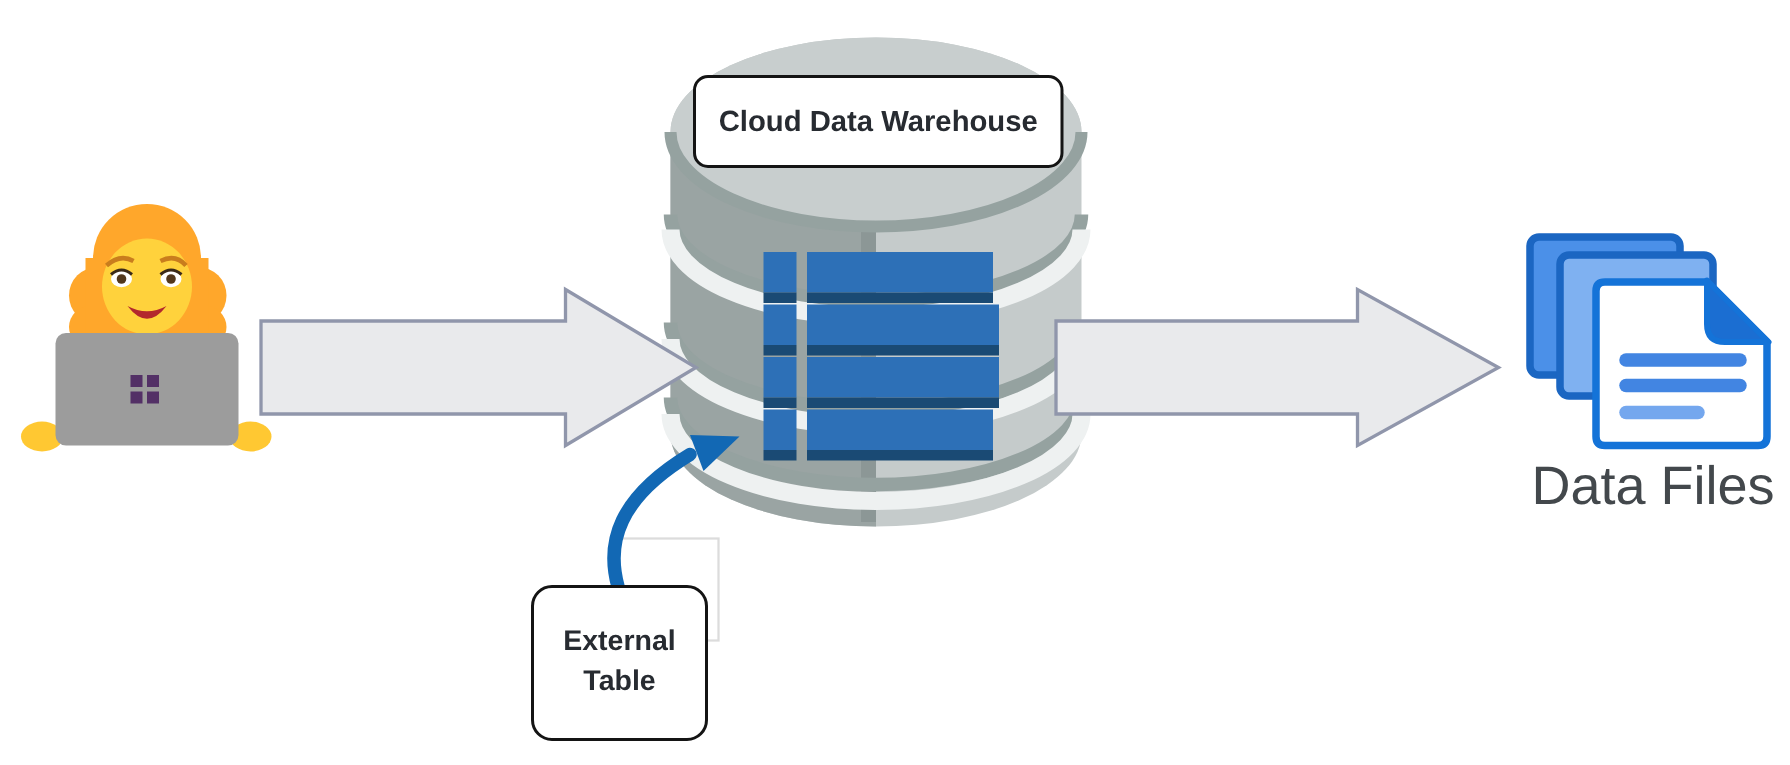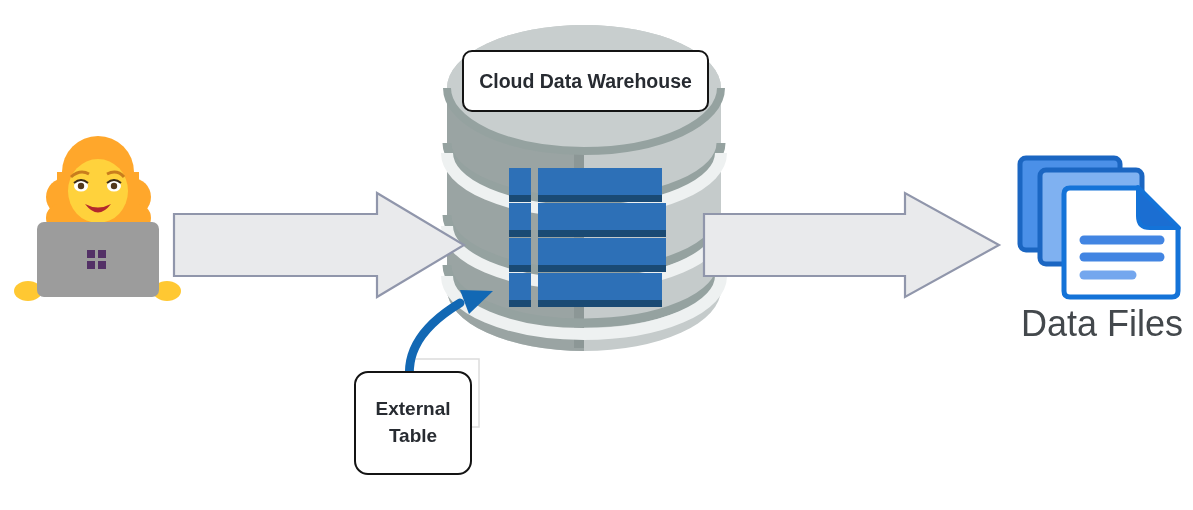--- a/index.html
+++ b/index.html
@@ -36,21 +36,21 @@
   .pg-front{fill:#ffffff;stroke:var(--page-front-border);stroke-width:5;stroke-linejoin:round;}
   .pg-fold{fill:var(--fold-blue);stroke:var(--page-front-border);stroke-width:4;stroke-linejoin:round;}
   .doc-line{stroke:var(--line-blue);stroke-width:9;stroke-linecap:round;}
   .doc-line-light{stroke:var(--line-blue-light);stroke-width:9;stroke-linecap:round;}
   .faintbox{fill:#ffffff;stroke:#dcdcdc;stroke-width:1.5;}
   
   .label{position:absolute;background:#fff;border:2.5px solid #141414;
          display:flex;align-items:center;justify-content:center;text-align:center;
          font-weight:bold;color:var(--label-text);box-sizing:border-box;}
   .label-warehouse{left:450px;top:50px;width:247px;height:62px;border-radius:10px;font-size:19.5px;}
-  .label-ext{left:342px;top:371px;width:118px;height:104px;border-radius:14px;
+  .label-ext{left:342px;top:390px;width:118px;height:104px;border-radius:14px;
              font-size:19px;line-height:1.4;padding:0 14px;}
   .caption{position:absolute;left:985px;top:303px;width:210px;text-align:center;
            font-size:36px;color:var(--caption-text);}
 </style>
 </head>
 <body>
 
 <div class="canvas">
 
   <svg class="diagram-svg" width="1193" height="510" viewBox="0 0 1193 510">

